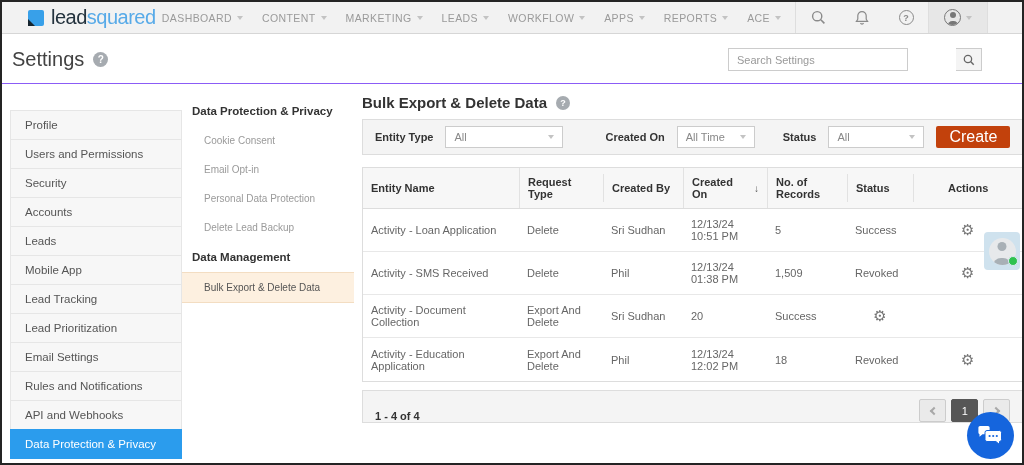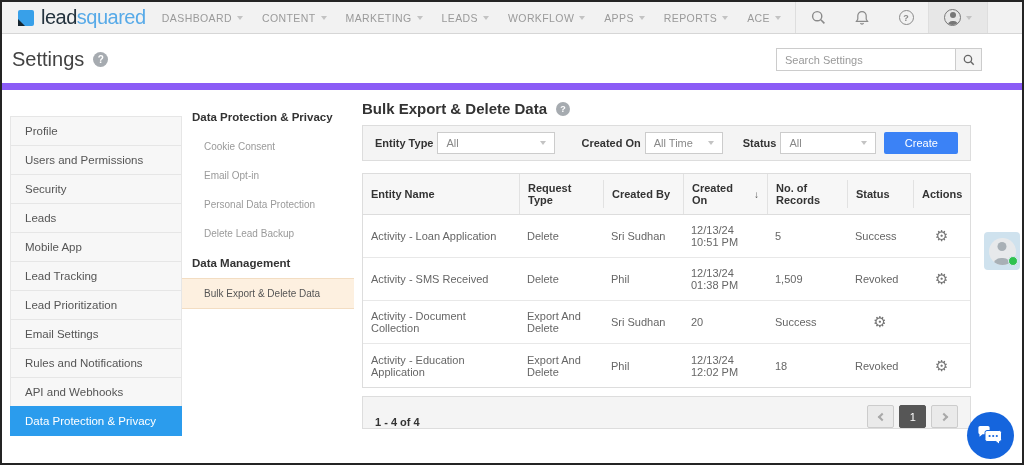--- a/index.html
+++ b/index.html
@@ -4,21 +4,21 @@
 <style>
   * { box-sizing: border-box; margin: 0; padding: 0; }
   html,body { background:#e9e9e9; }
   .screen {
     width:1024px; height:465px; position:relative; overflow:hidden;
     background:#fff; border:2px solid #242424;
     font-family:"Liberation Sans","DejaVu Sans",sans-serif;
   }
   
   .topnav { height:32px; background:#f2f2f2; border-bottom:1px solid #d6d6d6;
-    display:flex; align-items:center; padding-left:16px; }
+    display:flex; align-items:center; padding-left:26px; }
   .logo { display:flex; align-items:center; gap:7px; cursor:pointer; }
   .logo-mark { width:16px; height:16px; background:#38a0e9; border-radius:2px; position:relative; }
   .logo-mark::after { content:""; position:absolute; left:0; bottom:0; width:0; height:0;
     border-bottom:7px solid #16242e; border-right:7px solid transparent; }
   .logo-text { font-size:20px; letter-spacing:-0.5px; }
   .logo-lead { color:#24333e; }
   .logo-squared { color:#57aae8; }
   .menu { margin-left:auto; display:flex; align-items:center; gap:19px;
     font-size:10.5px; color:#9a9a9a; letter-spacing:.4px; margin-right:14px; }
   .menu-item { display:flex; align-items:center; gap:5px; cursor:pointer; white-space:nowrap; }
@@ -31,27 +31,27 @@
   .nav-tail { width:34px; }
   .circle-q { width:15px; height:15px; border:1.4px solid #8a8a8a; border-radius:50%;
     color:#8a8a8a; font-size:9px; font-weight:bold; display:flex; align-items:center; justify-content:center; }
   .person-icon { width:17px; height:17px; border:1.5px solid #777; border-radius:50%; position:relative; overflow:hidden; }
   .person-icon::before { content:""; position:absolute; top:2px; left:50%; transform:translateX(-50%);
     width:6px; height:6px; border-radius:50%; background:#777; }
   .person-icon::after { content:""; position:absolute; bottom:-3px; left:50%; transform:translateX(-50%);
     width:11px; height:7px; border-radius:5px 5px 0 0; background:#777; }
   
   .page-header { display:flex; justify-content:space-between; align-items:center;
-    padding:14px 40px 12px 10px; border-bottom:7px solid #8b5cf6; }
+    padding:14px 40px 12px 10px; border-bottom:1px solid #8b5cf6; }
   .title-wrap { display:flex; align-items:center; gap:9px; }
   .page-title { font-size:20px; font-weight:400; color:#424242; }
   .help-badge { width:15px; height:15px; border-radius:50%; background:#a6abb0; color:#fff;
     font-size:10px; font-weight:bold; display:flex; align-items:center; justify-content:center; cursor:pointer; }
   .help-badge.small { width:14px; height:14px; font-size:9px; }
-  .search-settings { display:flex; }
+  .search-settings { display:flex;gap:48px; }
   .search-settings input { width:180px; height:23px; border:1px solid #ccc; padding:0 8px;
     font-size:11px; color:#666; outline:none; font-family:inherit; }
   .search-settings input::placeholder { color:#999; }
   .search-btn { width:26px; height:23px; border:1px solid #ccc; border-left:none; background:#f4f4f4;
     display:flex; align-items:center; justify-content:center; cursor:pointer; }
   
   .content { display:flex; padding:10px 0 0 8px; align-items:flex-start; }
   
   .sidebar { width:172px; flex:none; }
   .side-item { height:30px; line-height:28px; background:#f7f7f7; border:1px solid #e6e6e6;
@@ -63,28 +63,28 @@
   .submenu-header { padding:9px 4px 9px 10px; font-size:11.5px; font-weight:bold; color:#333; }
   .submenu-item { padding:9px 4px 9px 22px; font-size:10px; color:#9a9a9a; cursor:pointer; }
   .submenu-item.selected { background:#fdf0e0; border-top:1px solid #f3ddc2; border-bottom:1px solid #f3ddc2;
     color:#555; }
   
   .main { flex:1; margin-right:54px; padding-left:8px; }
   .main-title-row { display:flex; align-items:center; gap:9px; }
   .main-title { font-size:15px; font-weight:bold; color:#333; }
   .main-subtitle { font-size:11px; color:#8c8c8c; margin-top:3px; padding-bottom:9px; border-bottom:1px solid #e8e8e8; }
   .filter-bar { margin-top:8px; background:#f4f4f4; border:1px solid #ddd; height:36px;
-    display:flex; align-items:center; padding:0 12px; gap:4px; font-size:11px; }
+    display:flex; align-items:center; padding:0 12px; gap:12px; font-size:11px; }
   .filter-label { font-weight:bold; color:#333; white-space:nowrap; }
   .select { background:#fff; border:1px solid #ccc; height:22px; display:flex; align-items:center;
     justify-content:space-between; padding:0 8px; color:#888; cursor:pointer; }
   .sel-entity { width:118px; } .sel-created { width:78px; margin-right:16px; } .sel-status { width:96px; }
   .gap1 { width:18px; } 
-  .create-btn { margin-left:auto; background:#3b82f6; color:#fff; border:none; width:74px; height:22px;
-    font-size:11px; border-radius:2px; cursor:pointer; font-family:inherit; }
+  .create-btn { margin-left:auto; background:#c2410c; color:#fff; border:none; width:74px; height:22px;
+    font-size:16px; border-radius:2px; cursor:pointer; font-family:inherit; }
   
   .table { margin-top:12px; border:1px solid #ddd; }
   .trow { display:grid; grid-template-columns:156px 84px 80px 84px 80px 66px 1fr; align-items:center; }
   .thead { background:#f7f7f7; border-bottom:1px solid #ddd; }
   .th { padding:8px; font-size:11px; font-weight:bold; color:#333; border-left:1px solid #e2e2e2;
     display:flex; align-items:center; gap:4px; }
   .th:first-child { border-left:none; }
   .sort-arrow { font-size:10px; color:#555; }
   .tbody-row { border-bottom:1px solid #e8e8e8; min-height:43px; }
   .tbody-row:last-child { border-bottom:none; }
@@ -202,20 +202,21 @@
       </button>
     </div>
   </div>
 
   <div class="content">
 
     <aside class="sidebar">
       <div class="side-item">Profile</div>
       <div class="side-item">Users and Permissions</div>
       <div class="side-item">Security</div>
+      <div class="side-item">Accounts</div>
       <div class="side-item">Leads</div>
       <div class="side-item">Mobile App</div>
       <div class="side-item">Lead Tracking</div>
       <div class="side-item">Lead Prioritization</div>
       <div class="side-item">Email Settings</div>
       <div class="side-item">Rules and Notifications</div>
       <div class="side-item">API and Webhooks</div>
       <div class="side-item selected">Data Protection &amp; Privacy</div>
     </aside>
 

